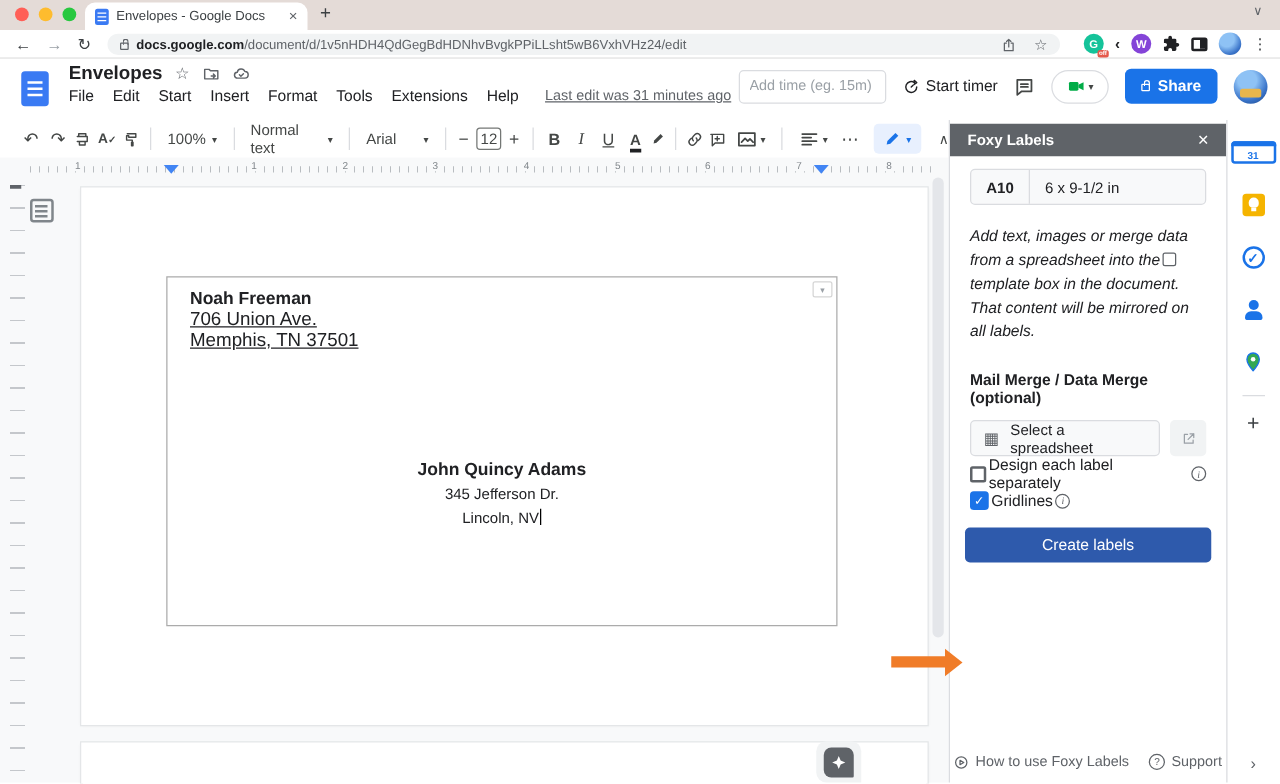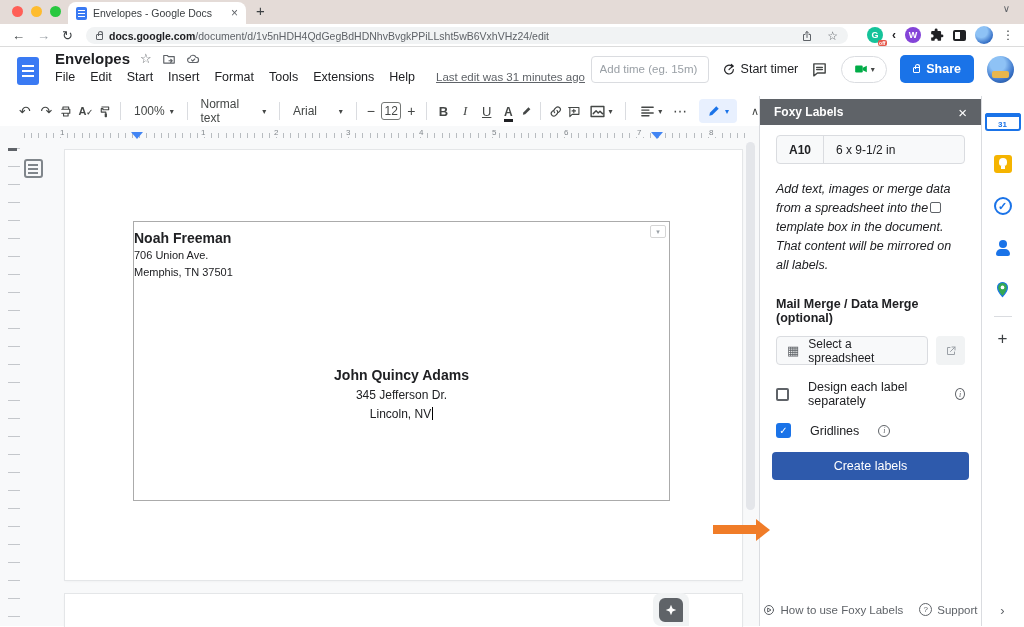--- a/index.html
+++ b/index.html
@@ -98,23 +98,23 @@
       background:repeating-linear-gradient(to bottom, #c4c7cb 0 1px, transparent 1px 18px); background-position:0 6px; }
   .v-mark { position:absolute; left:8px; top:6px; width:9px; height:3px; background:#5f6368; }
   .outline-btn { position:absolute; left:24px; top:17px; width:19px; height:19px; border:2px solid #80868b; border-radius:3px; }
   .outline-btn::after { content:""; position:absolute; left:2px; top:3px; width:10px; height:1.5px; background:#80868b; box-shadow:0 4px 0 #80868b, 0 8px 0 #80868b; }
 
   .page { position:absolute; left:65px; width:677px; background:#fff; box-shadow:0 0 0 1px #e4e6e8, 0 1px 3px rgba(0,0,0,.06); }
   .page1 { top:8px; height:430px; }
   .page2 { top:452px; height:40px; }
 
   .envelope { position:absolute; left:68px; top:71px; width:537px; height:280px; border:1px solid #ababab; }
-  .sender { position:absolute; left:0; top:7px; }
+  .sender { position:absolute; left:18px; top:7px; }
   .sender .name { font-size:14px; font-weight:bold; line-height:18px; }
-  .sender .addr { font-size:11px; line-height:17px; }
+  .sender .addr { font-size:15px; line-height:17px;text-decoration:underline; }
   .recipient { position:absolute; left:0; right:0; top:143px; text-align:center; }
   .recipient .name { font-size:14px; font-weight:bold; line-height:21px; }
   .recipient .addr { font-size:12px; line-height:19px; }
   .caret { display:inline-block; width:1px; height:13px; background:#000; vertical-align:-2px; margin-left:1px; }
   .cell-chev { position:absolute; right:3px; top:3px; width:16px; height:13px; border:1px solid #d5d5d5; border-radius:2px;
                display:flex; align-items:center; justify-content:center; font-size:7px; color:#9aa0a6; background:#fff; }
 
   .explore { position:absolute; left:653px; top:451px; width:36px; height:33px; background:#f1f3f4; border-radius:8px 8px 0 8px;
              display:flex; align-items:center; justify-content:center; }
   .explore-inner { width:24px; height:24px; background:#5f6368; border-radius:6px 6px 1px 6px; display:flex; align-items:center; justify-content:center; color:#fff; }
@@ -134,21 +134,21 @@
   .tpl-sep { width:1px; align-self:stretch; background:#dadce0; }
   .tpl-size { font-size:12px; padding-left:12px; color:#202124; }
   .fx-desc { margin-top:16px; line-height:19px; color:#202124;font-style:italic; }
   .inline-box { display:inline-block; width:11px; height:11px; border:1px solid #5f6368; border-radius:2px; vertical-align:-1px; margin:0 2px; }
   .h-merge { margin-top:22px; }
   .sheet-row { margin-top:11px; display:flex; gap:8px; }
   .sheet-btn { flex:1; height:29px; border:1px solid #dadce0; border-radius:4px; background:#f8f9fa;
                display:flex; align-items:center; gap:9px; padding:0 10px; color:#202124; font-size:12px; }
   .grid-ic { color:#5f6368; font-size:13px; line-height:13px; }
   .ext-btn { width:29px; height:29px; border-radius:4px; background:#f1f3f4; display:flex; align-items:center; justify-content:center; color:#9aa0a6; }
-  .chk-row { margin-top:15px; display:flex; align-items:center; gap:19px; }
+  .chk-row { display:flex; align-items:center; gap:2px; }
   .chk-empty { width:13px; height:13px; border:2px solid #5f6368; border-radius:2px; background:#fff; flex:none; }
   .chk-filled { width:15px; height:15px; border-radius:3px; background:#1a73e8; color:#fff; font-size:10px;
                 display:flex; align-items:center; justify-content:center; flex:none; }
   .info-c { width:12px; height:12px; border:1px solid #5f6368; border-radius:50%; color:#5f6368; font-size:8px;
             display:flex; align-items:center; justify-content:center; font-style:italic; font-family:"Liberation Serif",serif; }
   .create-btn { margin-top:14px; margin-left:-4px; margin-right:-4px; height:28px; background:#2e5aac; border-radius:4px; color:#fff;
                 display:flex; align-items:center; justify-content:center; font-size:12.5px; }
   .fx-footer { position:absolute; bottom:10px; left:0; right:0; display:flex; justify-content:center; gap:16px;
                color:#5f6368; font-size:11.5px; align-items:center; }
   .fx-footer .f-item { display:flex; align-items:center; gap:5px; }

